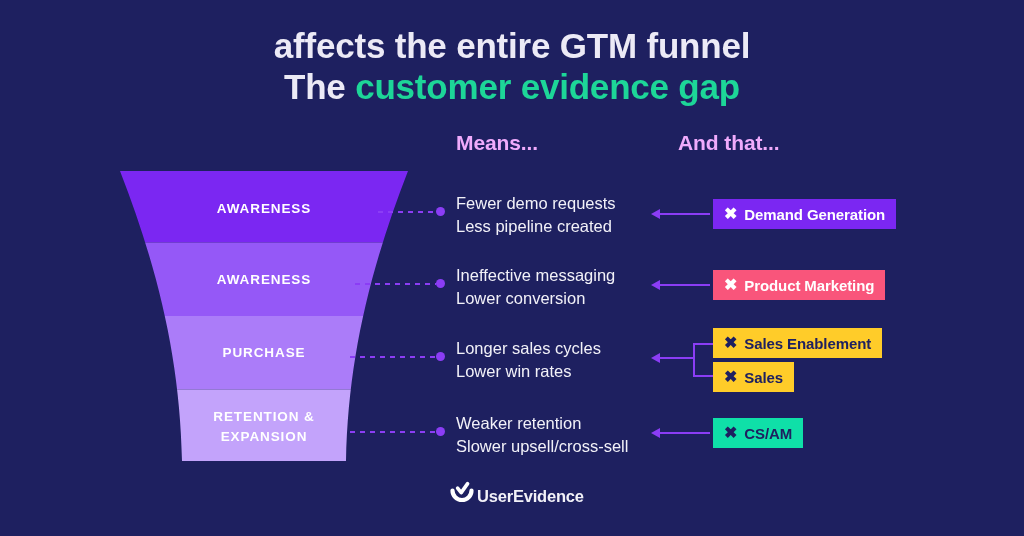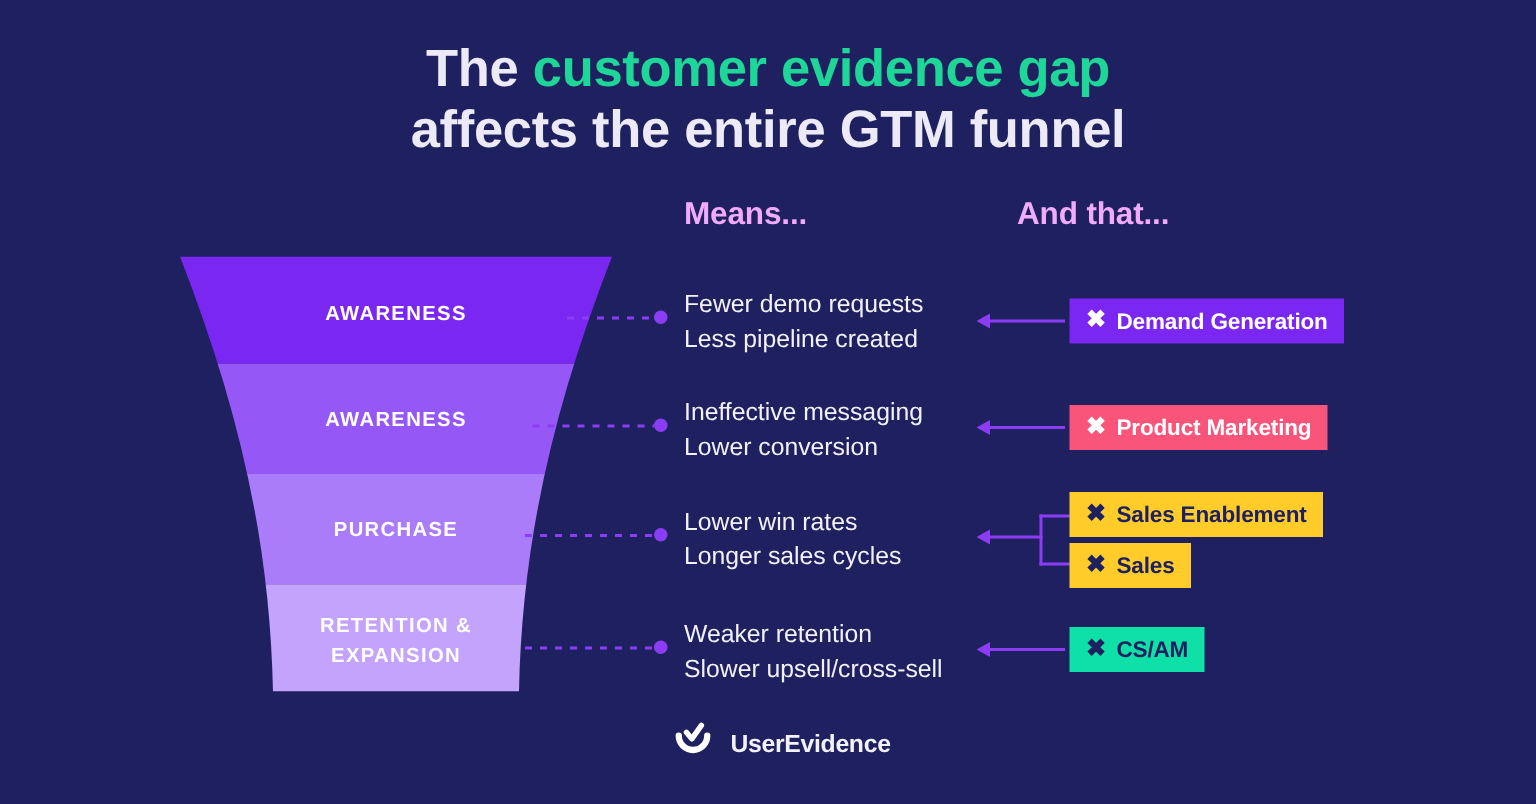--- a/index.html
+++ b/index.html
@@ -133,37 +133,37 @@
     font-weight: bold;
   }
 
   
   #logo {
     position: absolute;
     left: 449px;
     top: 481px;
     display: flex;
     align-items: center;
-    gap: 12px;
+    gap: 2px;
   }
   #logo-text {
     font-size: 16.5px;
     font-weight: bold;
     color: #f2f1f8;
     letter-spacing: -0.2px;
   }
 </style>
 </head>
 <body style="background: rgb(30, 32, 96);">
 
 <div id="canvas" style="background: rgb(30, 32, 96);">
 
   <div class="title">
+    <span class="title-line">affects the entire GTM funnel</span>
     <span class="title-line"><span>The </span><span class="accent" style="color: rgb(29, 214, 152);">customer evidence gap</span></span>
-    <span class="title-line">affects the entire GTM funnel</span>
   </div>
 
   <div class="col-head" id="head-means">Means...</div>
   <div class="col-head" id="head-andthat">And that...</div>
 
   <div id="funnel">
     <svg width="292" height="294" viewBox="0 0 292 294">
       <defs>
         <clipPath id="funnelClip">
           <path d="M 2,2 C 40,100 62,190 64,292 L 228,292 C 230,190 252,100 290,2 Z"></path>
@@ -213,22 +213,22 @@
   <div class="arrow-line" style="left: 660px; top: 284px; width: 50px; background: rgb(139, 61, 245);"></div>
   <div class="arrow-head" style="left: 651px; top: 280px; border-right-color: rgb(139, 61, 245);"></div>
   <div class="badge" id="badge-1-0" style="left: 713px; top: 270px; background: rgb(249, 85, 123); color: rgb(255, 255, 255);">
     <span class="xi" style="color: rgb(255, 255, 255);">✖</span>
     <span>Product Marketing</span>
   </div>
 
   <div class="dotline" style="left: 350px; top: 356px; width: 86px; background-image: linear-gradient(to right, rgb(139, 61, 245) 0px, rgb(139, 61, 245) 5px, transparent 5px, transparent 10px);"></div>
   <div class="dotend" style="left: 436px; top: 352px; background: rgb(139, 61, 245);"></div>
   <div class="means" style="top:337px">
+      <div>Longer sales cycles</div>
       <div>Lower win rates</div>
-      <div>Longer sales cycles</div>
     </div>
   <div class="arrow-line" style="left: 660px; top: 357px; width: 35px; background: rgb(139, 61, 245);"></div>
   <div class="arrow-head" style="left: 651px; top: 353px; border-right-color: rgb(139, 61, 245);"></div>
   <div class="bracket" style="left: 693px; top: 343px; width: 20px; height: 30px; border-color: rgb(139, 61, 245);"></div>
   <div class="badge" id="badge-2-0" style="left: 713px; top: 328px; background: rgb(255, 204, 41); color: rgb(30, 32, 96);">
     <span class="xi" style="color: rgb(30, 32, 96);">✖</span>
     <span>Sales Enablement</span>
   </div>
   <div class="badge" id="badge-2-1" style="left: 713px; top: 362px; background: rgb(255, 204, 41); color: rgb(30, 32, 96);">
     <span class="xi" style="color: rgb(30, 32, 96);">✖</span>

